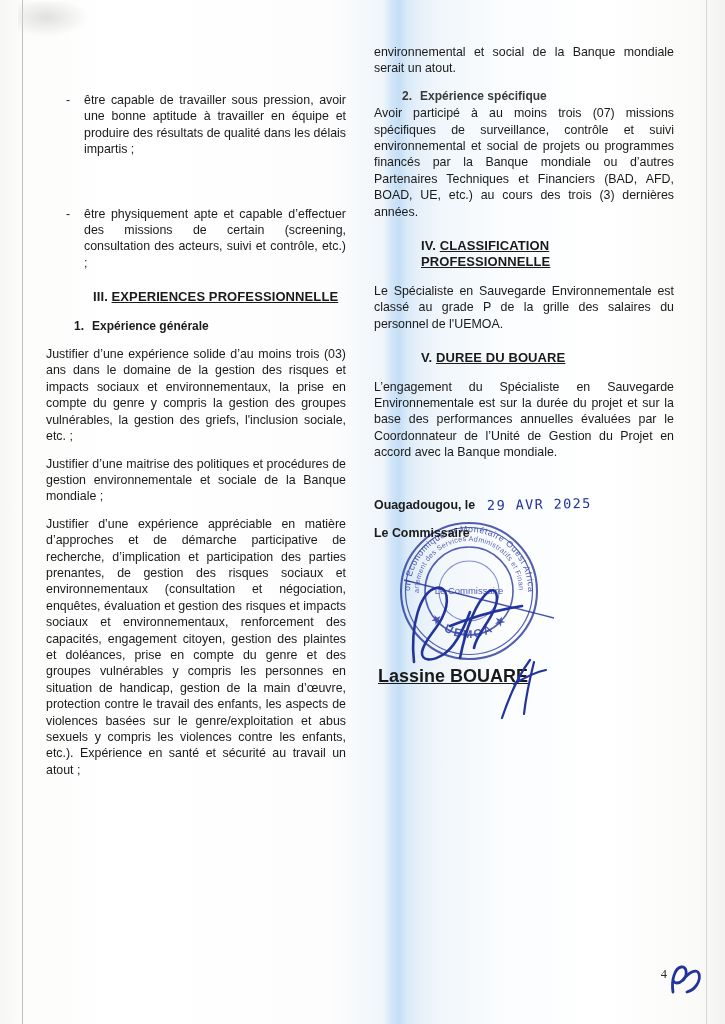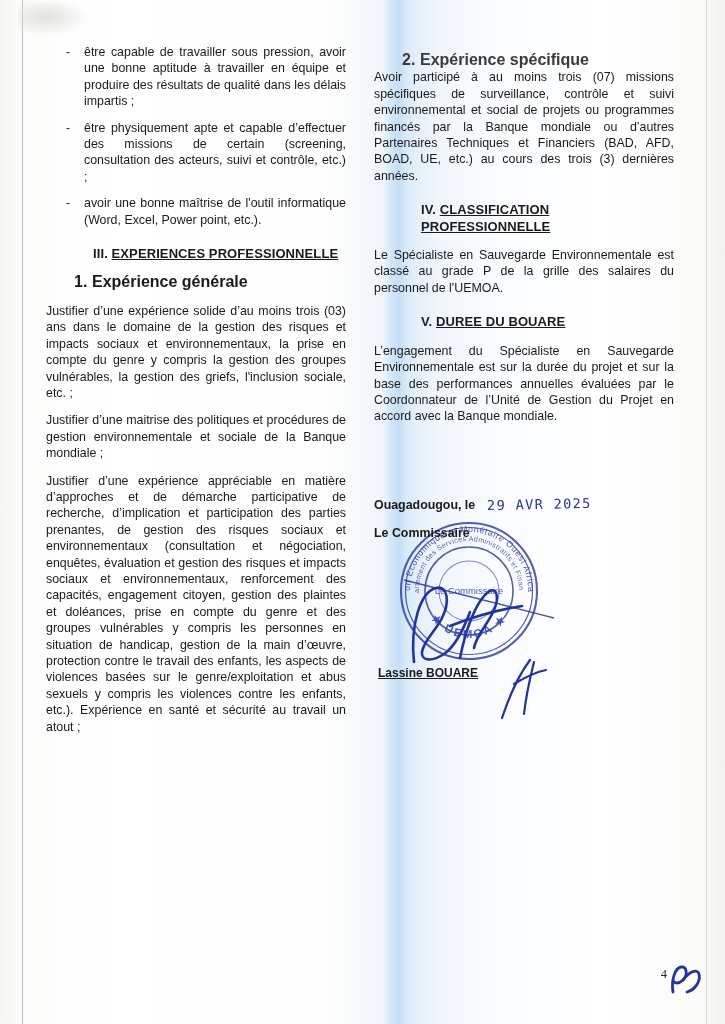--- a/index.html
+++ b/index.html
@@ -91,41 +91,42 @@
   ul.bullets {
     list-style: none;
     margin: 0 0 10px 0;
     padding: 0;
   }
   ul.bullets li {
     position: relative;
     padding-left: 38px;
     margin-bottom: 10px;
     text-align: justify;
+    margin-top: 48px;
   }
   ul.bullets li::before {
     content: "-";
     position: absolute;
     left: 20px;
     top: 0;
   }
 
   h2.section {
     margin: 18px 0 12px 0;
     font-size: 13px;
     font-weight: bold;
     letter-spacing: 0.1px;
     padding-left: 47px;
   }
   h2.section .num { text-decoration: none; }
   h2.section .txt { text-decoration: underline; }
 
   h3.subsection {
     margin: 0 0 12px 0;
-    font-size: 16px;
+    font-size: 12px;
     font-weight: bold;
     padding-left: 28px;
   }
   h3.subsection .snum { display: inline-block; width: 18px; }
 
   h3.subsection.faded {
     margin: 8px 0 1px 0;
     color: #2a2a2a;
     opacity: 0.92;
     filter: blur(0.25px);
@@ -158,21 +159,21 @@
     font-weight: bold;
     margin: 0;
     position: relative;
     z-index: 4;
   }
   .sign-name {
     position: absolute;
     left: 4px;
     top: 170px;
     font-weight: bold;
-    font-size: 12px;
+    font-size: 18px;
     text-decoration: underline;
     z-index: 4;
   }
 
   
   .seal {
     position: absolute;
     left: 22px;
     top: 22px;
     width: 146px;
@@ -214,39 +215,39 @@
   <div class="scan-band"></div>
   <div class="edge-line-left"></div>
   <div class="edge-line-right"></div>
   <div class="corner-smudge"></div>
 
   <div class="col col-left">
 
     <ul class="bullets">
       <li>être capable de travailler sous pression, avoir une bonne aptitude à travailler en équipe et produire des résultats de qualité dans les délais impartis ;</li>
       <li>être physiquement apte et capable d’effectuer des missions de certain (screening, consultation des acteurs, suivi et contrôle, etc.) ;</li>
-      <li>avoir une bonne maîtrise de l'outil informatique (Word, Excel, Power point, etc.).</li>
     </ul>
 
     <h2 class="section">
       <span class="num">III.</span>
       <span class="txt">EXPERIENCES PROFESSIONNELLE</span>
     </h2>
 
     <h3 class="subsection">
       <span class="snum">1.</span><span>Expérience générale</span>
     </h3>
 
     <p class="body">Justifier d’une expérience solide d’au moins trois (03) ans dans le domaine de la gestion des risques et impacts sociaux et environnementaux, la prise en compte du genre y compris la gestion des groupes vulnérables, la gestion des griefs, l'inclusion sociale, etc. ;</p>
     <p class="body">Justifier d’une maitrise des politiques et procédures de gestion environnementale et sociale de la Banque mondiale ;</p>
     <p class="body">Justifier d’une expérience appréciable en matière d’approches et de démarche participative de recherche, d’implication et participation des parties prenantes, de gestion des risques sociaux et environnementaux (consultation et négociation, enquêtes, évaluation et gestion des risques et impacts sociaux et environnementaux, renforcement des capacités, engagement citoyen, gestion des plaintes et doléances, prise en compte du genre et des groupes vulnérables y compris les personnes en situation de handicap, gestion de la main d’œuvre, protection contre le travail des enfants, les aspects de violences basées sur le genre/exploitation et abus sexuels y compris les violences contre les enfants, etc.). Expérience en santé et sécurité au travail un atout ;</p>
   </div>
 
   <div class="col col-right">
 
+    <p class="body">environnemental et social de la Banque mondiale serait un atout.</p>
 
     <h3 class="subsection faded">
       <span class="snum">2.</span><span>Expérience spécifique</span>
     </h3>
 
     <p class="body">Avoir participé à au moins trois (07) missions spécifiques de surveillance, contrôle et suivi environnemental et social de projets ou programmes financés par la Banque mondiale ou d’autres Partenaires Techniques et Financiers (BAD, AFD, BOAD, UE, etc.) au cours des trois (3) dernières années.</p>
 
     <h2 class="section">
       <span class="num">IV.</span>
       <span class="txt">CLASSIFICATION PROFESSIONNELLE</span>

